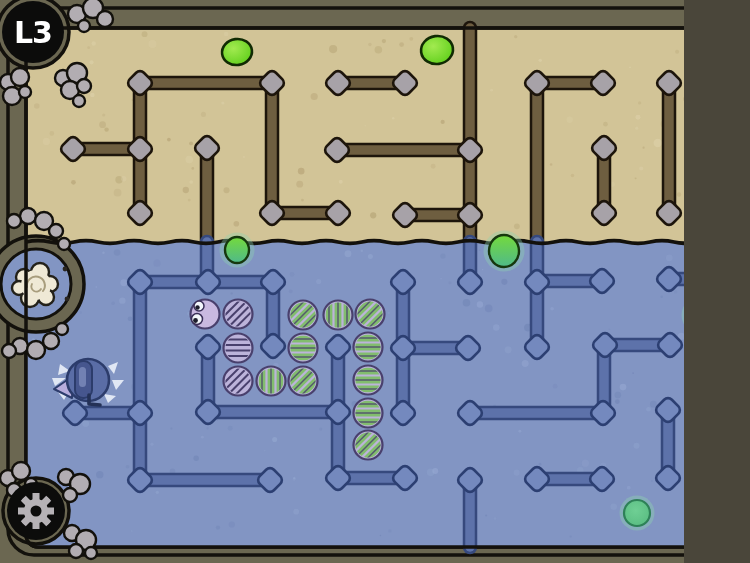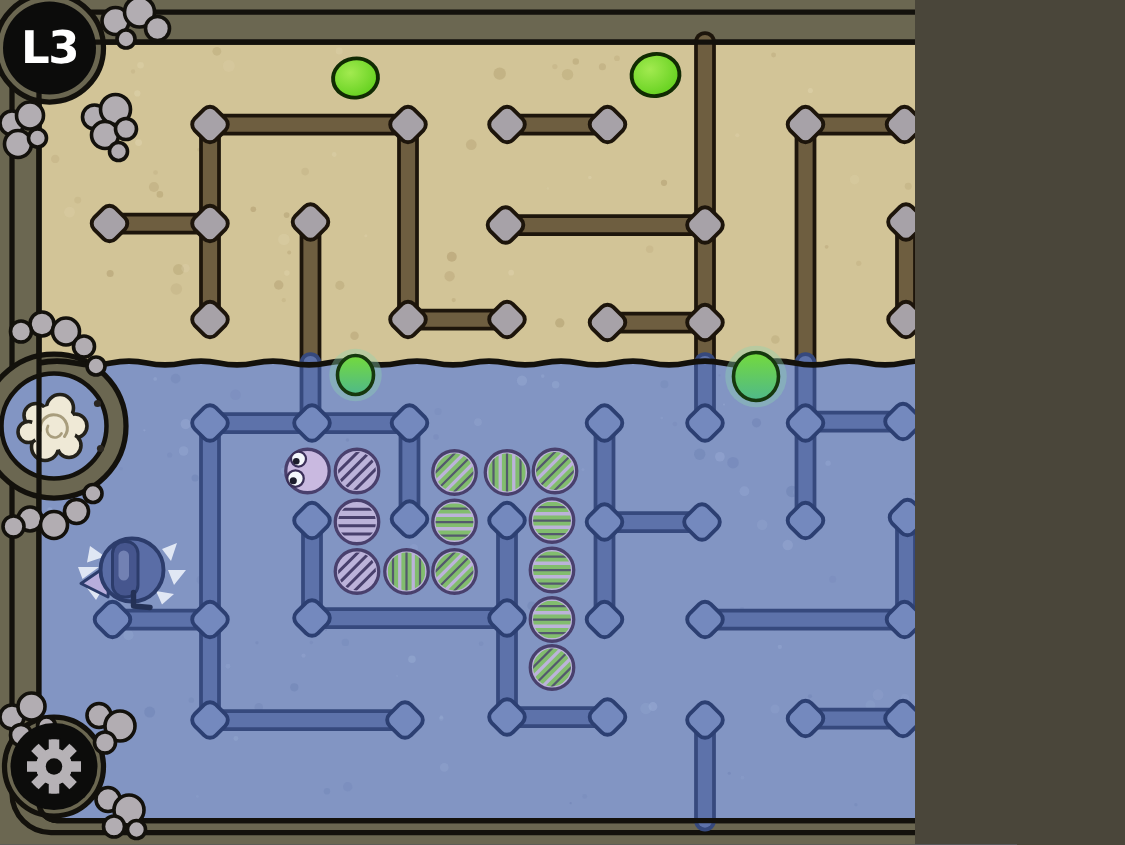--- a/index.html
+++ b/index.html
@@ -1,16 +1,16 @@
 <!DOCTYPE html>
 <html><head>
 <meta charset="utf-8">
 <style>
   html,body{margin:0;padding:0;background:#4a463a;}
-  #stage{position:relative;width:610px;height:563px;background:#6b6751;overflow:hidden;
+  #stage{position:relative;width:684px;height:563px;background:#6b6751;overflow:hidden;
          font-family:"DejaVu Sans",sans-serif;}
   #scene{position:absolute;left:0;top:0;}
   .badge{position:absolute;left:2px;top:1px;width:62px;height:62px;border-radius:50%;
          background:#0c0c0b;display:flex;align-items:center;justify-content:center;
          color:#fff;font-weight:bold;font-size:30px;letter-spacing:-1px;}
   .gearbtn{position:absolute;left:7px;top:482px;width:58px;height:58px;border-radius:50%;
          background:#0c0c0b;border:none;display:flex;align-items:center;justify-content:center;
          padding:0;cursor:pointer;}
 </style>
 </head>

